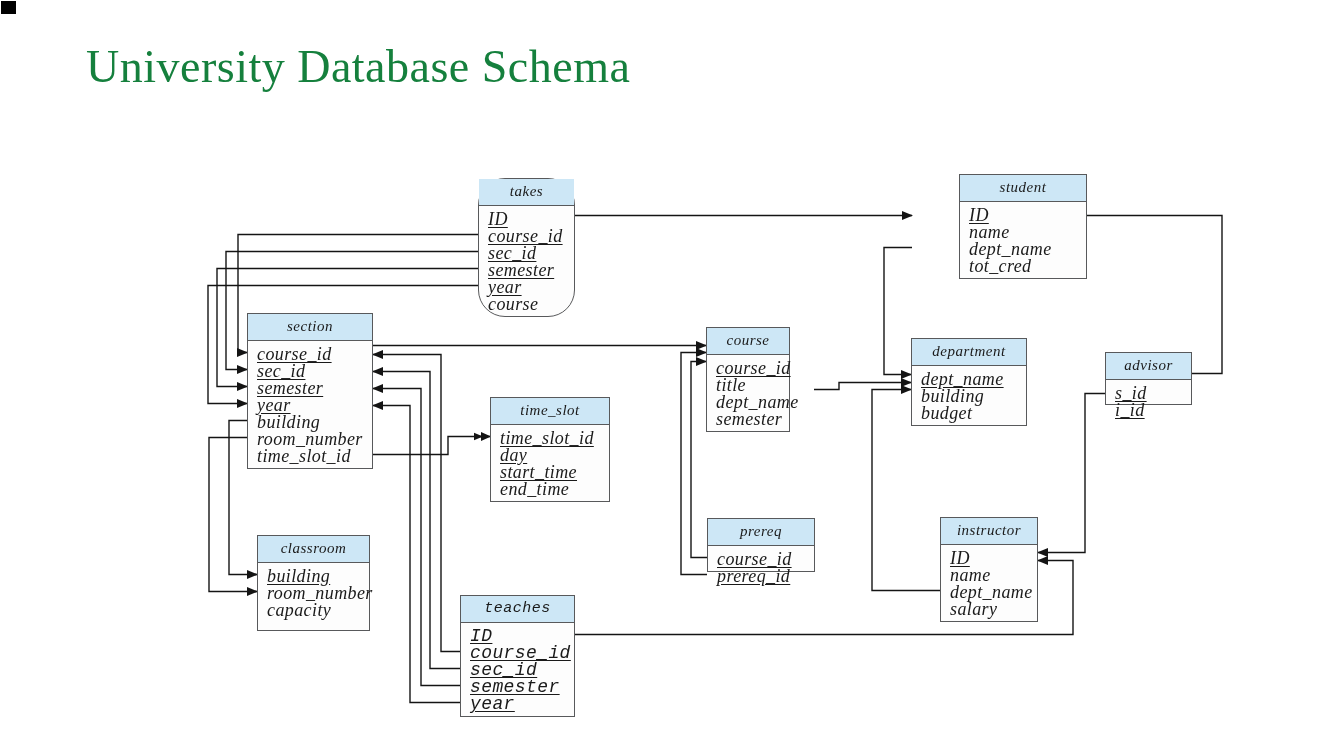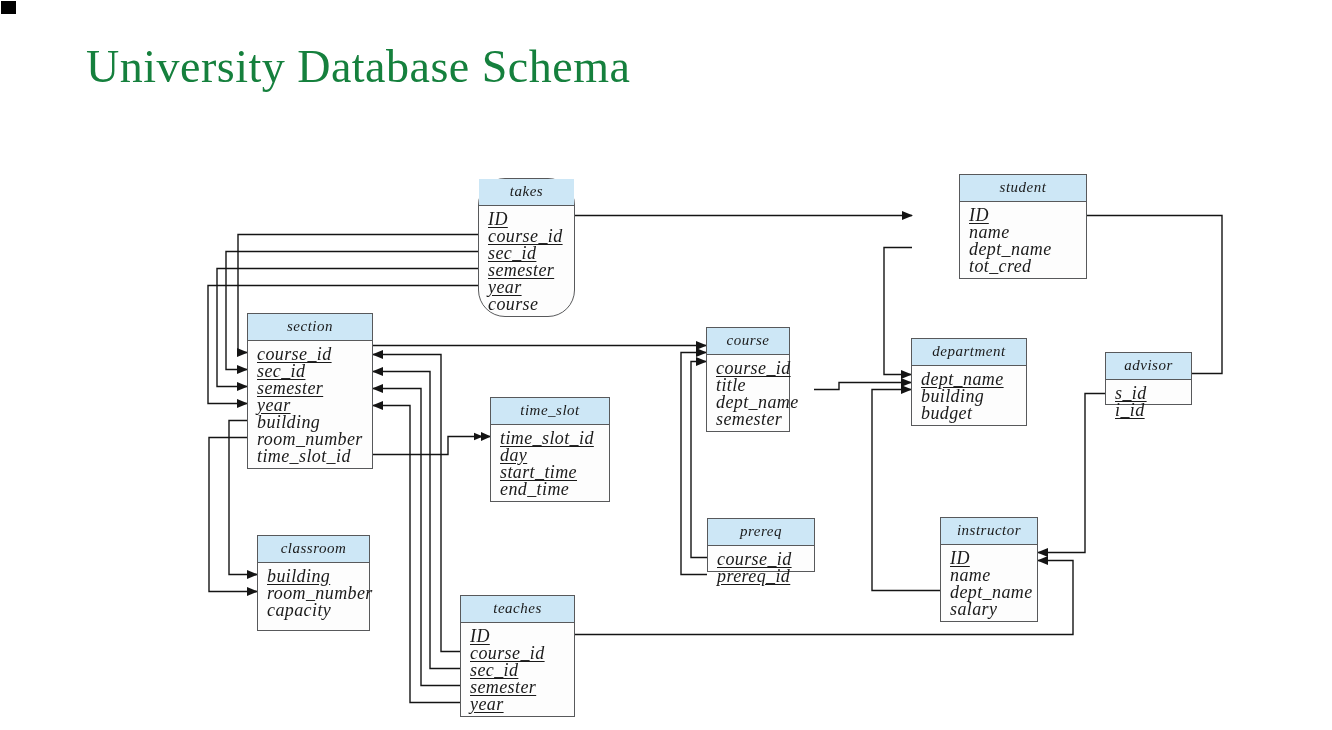--- a/index.html
+++ b/index.html
@@ -140,21 +140,21 @@
         </div>
       </div>
       <div class="tbl" style="left: 257px; top: 535px; width: 113px; height: 96px;">
         <div class="tbl-header">classroom</div>
         <div class="tbl-body">
           <div class="row"><span class="key">building</span></div>
           <div class="row"><span>room_number</span></div>
           <div class="row"><span>capacity</span></div>
         </div>
       </div>
-      <div class="tbl" style="left: 460px; top: 595px; width: 115px; height: 122px;">
+      <div class="tbl" style="left: 460px; top: 595px; width: 115px; height: 122px; font-family: Liberation Mono, monospace;">
         <div class="tbl-header">teaches</div>
         <div class="tbl-body">
           <div class="row"><span class="key">ID</span></div>
           <div class="row"><span class="key">course_id</span></div>
           <div class="row"><span class="key">sec_id</span></div>
           <div class="row"><span class="key">semester</span></div>
           <div class="row"><span class="key">year</span></div>
         </div>
       </div>
     </div>

